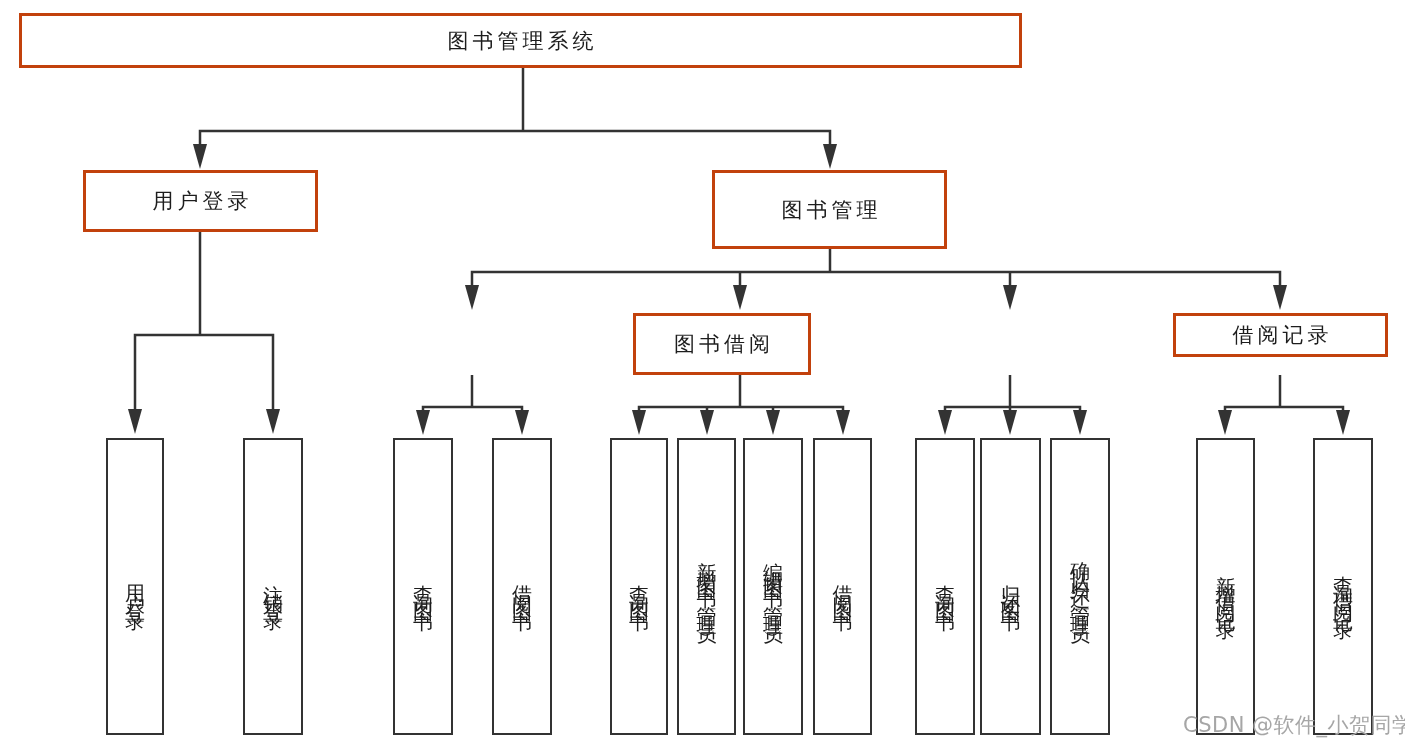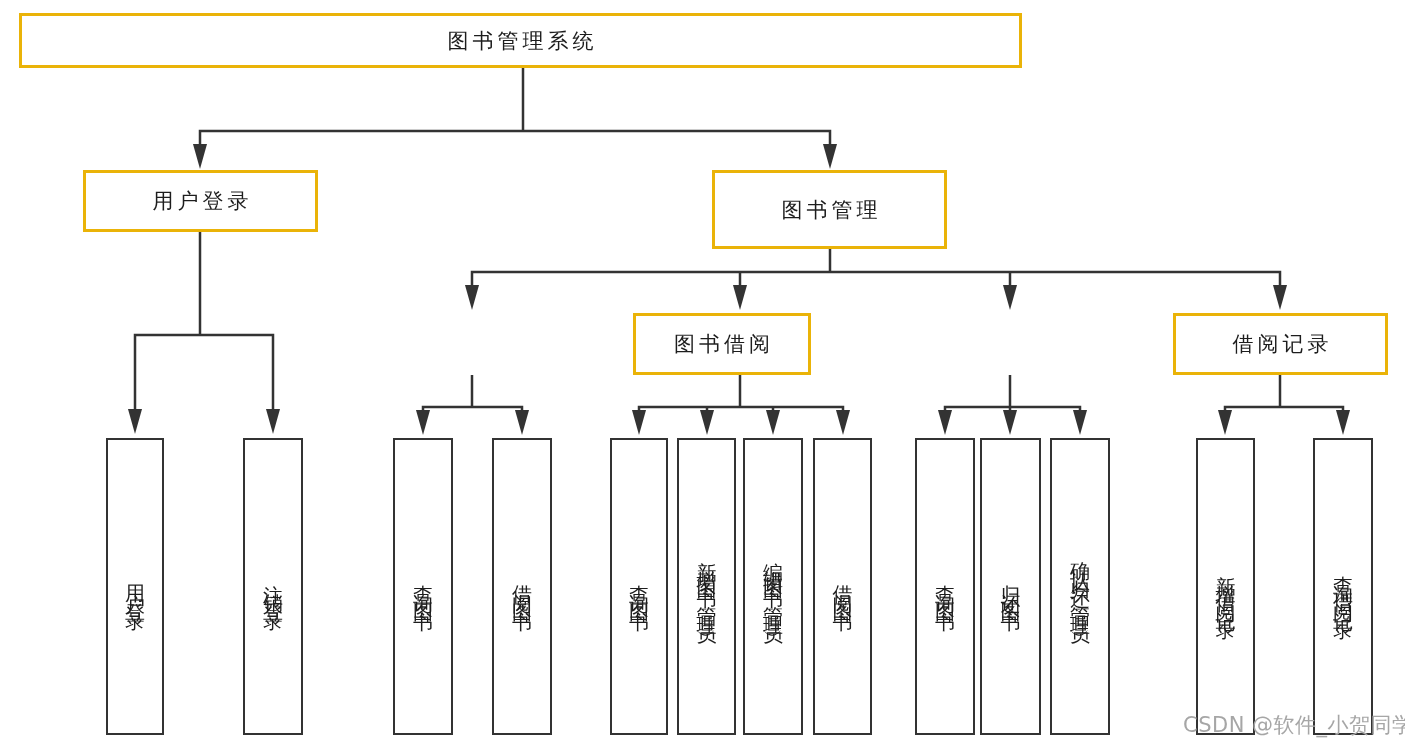--- a/index.html
+++ b/index.html
@@ -3,21 +3,21 @@
 <meta charset="utf-8">
 <style>
   html,body { margin:0; padding:0; background:#ffffff; }
   .canvas {
     position:relative; width:1405px; height:747px; background:#ffffff;
     font-family:"DejaVu Sans","Liberation Sans",sans-serif; overflow:hidden;
   }
   svg.connectors { position:absolute; left:0; top:0; z-index:1; }
   .node {
     position:absolute; box-sizing:border-box; background:#ffffff;
-    border:3px solid #eab308; display:flex; align-items:center; justify-content:center;
+    border:3px solid #c2410c; display:flex; align-items:center; justify-content:center;
     font-size:21px; letter-spacing:4px; color:#1d1d1d; z-index:2; white-space:nowrap;
     text-indent:4px;
   }
   .leaf {
     position:absolute; box-sizing:border-box; background:#ffffff;
     border:2.5px solid #333333; display:flex; align-items:center; justify-content:center;
     top:438px; height:297px; z-index:2;
   }
   .vtext {
     writing-mode:vertical-rl; text-orientation:mixed;
@@ -84,21 +84,21 @@
       <polygon points="1343,435 1336,410 1350,410"></polygon>
     </g>
   </svg>
 
   <div class="node" style="left:19px; top:13px; width:1003px; height:55px;">图书管理系统</div>
 
   <div class="node" style="left:83px; top:170px; width:235px; height:62px;">用户登录</div>
   <div class="node" style="left:712px; top:170px; width:235px; height:79px;">图书管理</div>
 
   <div class="node" style="left:633px; top:313px; width:178px; height:62px;font-family:Liberation Mono, monospace;">图书借阅</div>
-  <div class="node" style="left:1173px; top:313px; width:215px; height:62px;">借阅记录</div>
+  <div class="node" style="left:1173px; top:313px; width:215px; height:44px;">借阅记录</div>
 
   <div class="leaf" style="left:106px; width:58px;">
     <span class="vtext">用户登录</span>
   </div>
   <div class="leaf" style="left:243px; width:60px;">
     <span class="vtext">注销登录</span>
   </div>
   <div class="leaf" style="left:393px; width:60px;">
     <span class="vtext">查询图书</span>
   </div>

